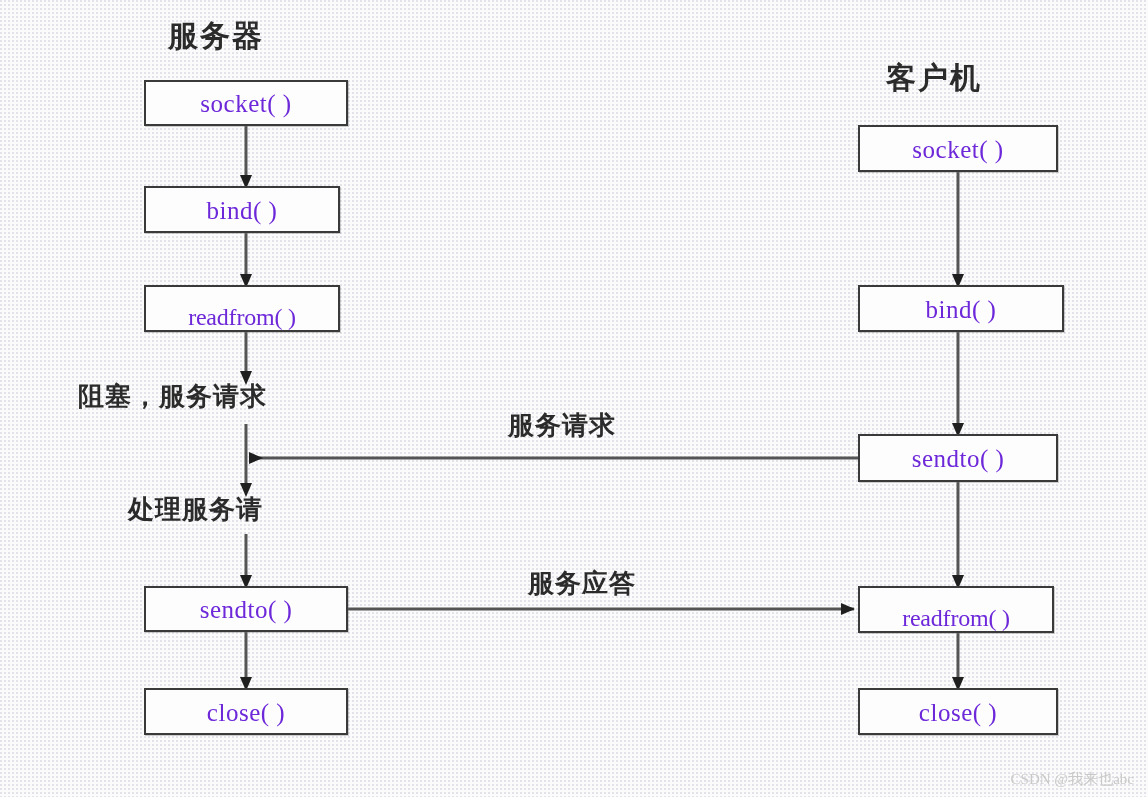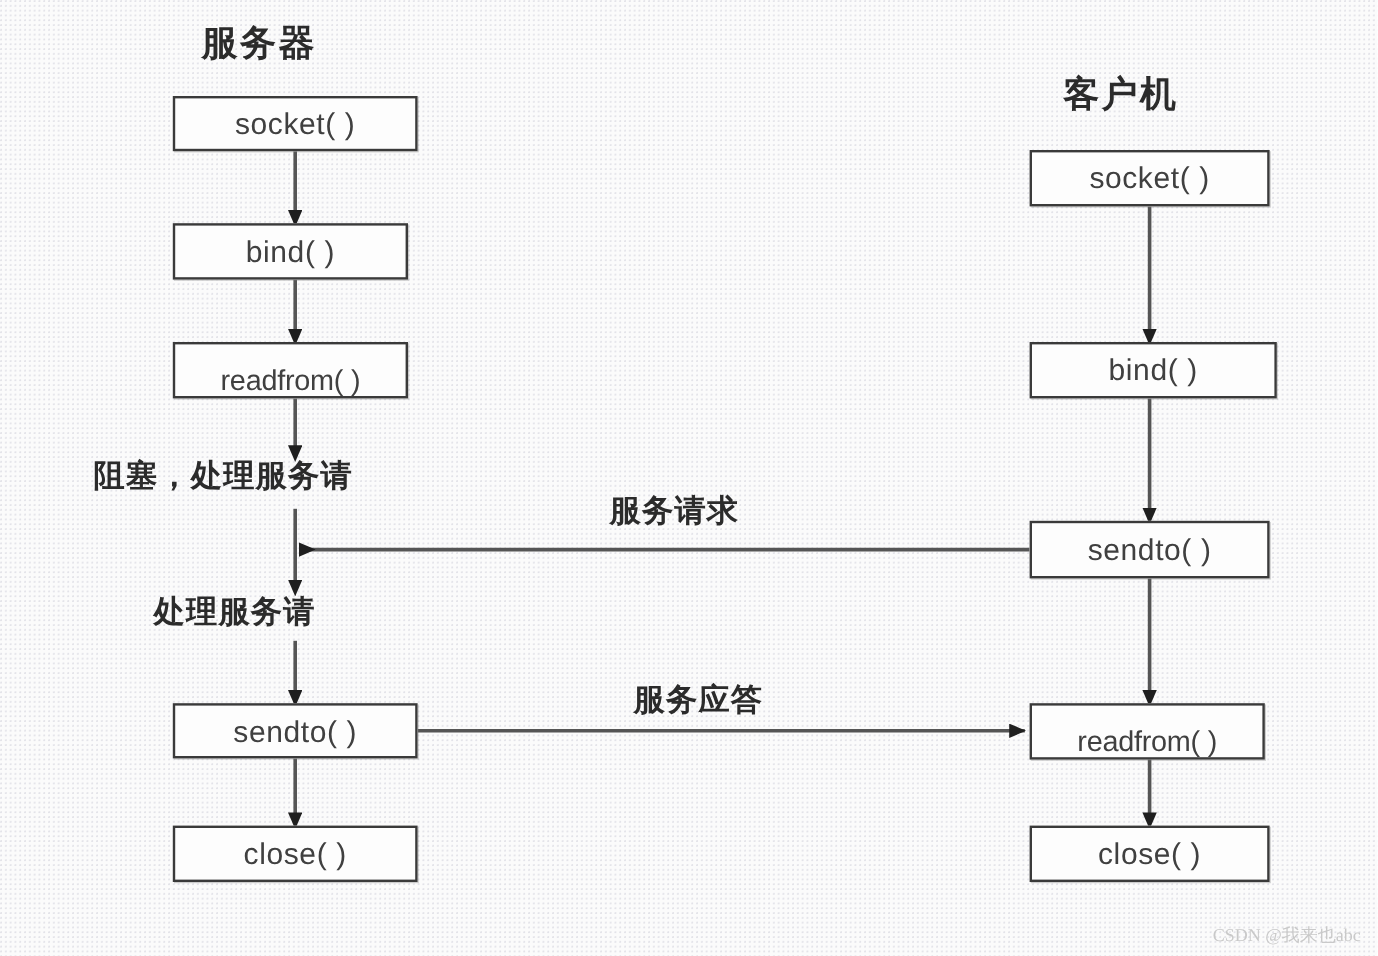--- a/index.html
+++ b/index.html
@@ -30,24 +30,24 @@
     position: absolute;
     box-sizing: border-box;
     border: 2px solid #3a3a3a;
     background: #fdfdfd;
     display: flex;
     align-items: center;
     justify-content: center;
     box-shadow: 1px 1px 0 rgba(120,120,120,0.35);
   }
   .node-label {
-    font-family: Liberation Sans, sans-serif;
+    font-family: Liberation Serif, serif;
     font-size: 25px;
     letter-spacing: 0.5px;
-    color: #404040;
+    color: #6d28d9;
     white-space: nowrap;
     transform: translateY(1px);
   }
   .node-label.tight {
     font-size: 24px;
     letter-spacing: -0.2px;
     margin-top: 16px;
   }
   .col-title {
     position: absolute;
@@ -142,21 +142,21 @@
   </div>
 
   <div class="node-box" style="left:144px; top:586px; width:204px; height:46px;">
     <span class="node-label">sendto( )</span>
   </div>
 
   <div class="node-box" style="left:144px; top:688px; width:204px; height:47px;">
     <span class="node-label">close( )</span>
   </div>
 
-  <div class="flow-note" style="left:78px; top:379px;">阻塞，处理服务请</div>
+  <div class="flow-note" style="left:78px; top:379px;">阻塞，服务请求</div>
 
   <div class="flow-note" style="left:108px; top:492px;margin-left:20px;">处理服务请</div>
 
   <div class="node-box" style="left:858px; top:125px; width:200px; height:47px;">
     <span class="node-label">socket( )</span>
   </div>
 
   <div class="node-box" style="left:858px; top:285px; width:206px; height:47px;">
     <span class="node-label">bind( )</span>
   </div>

